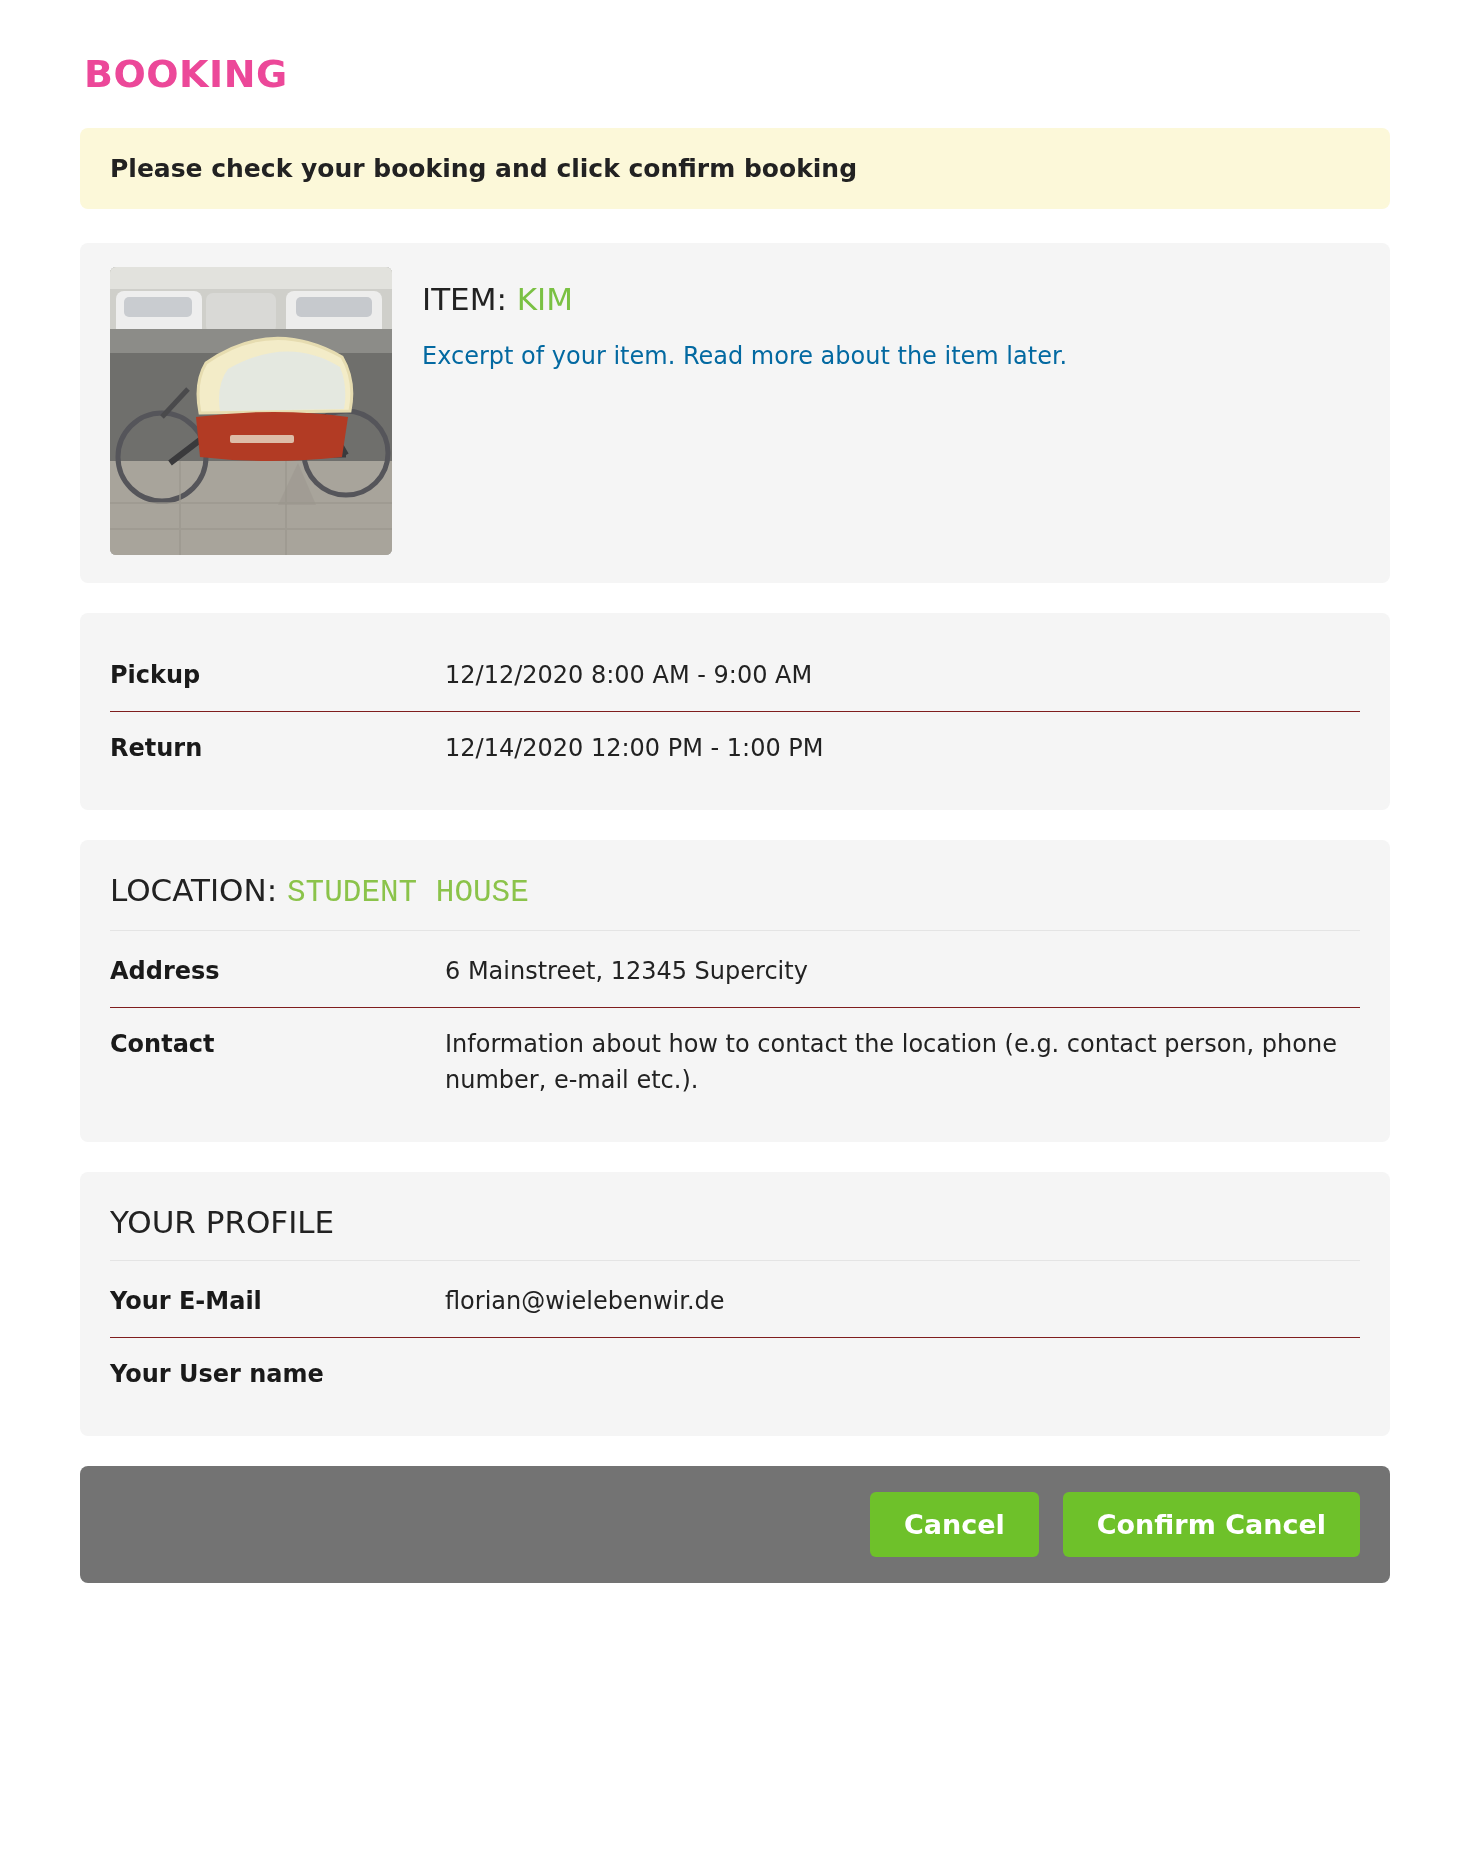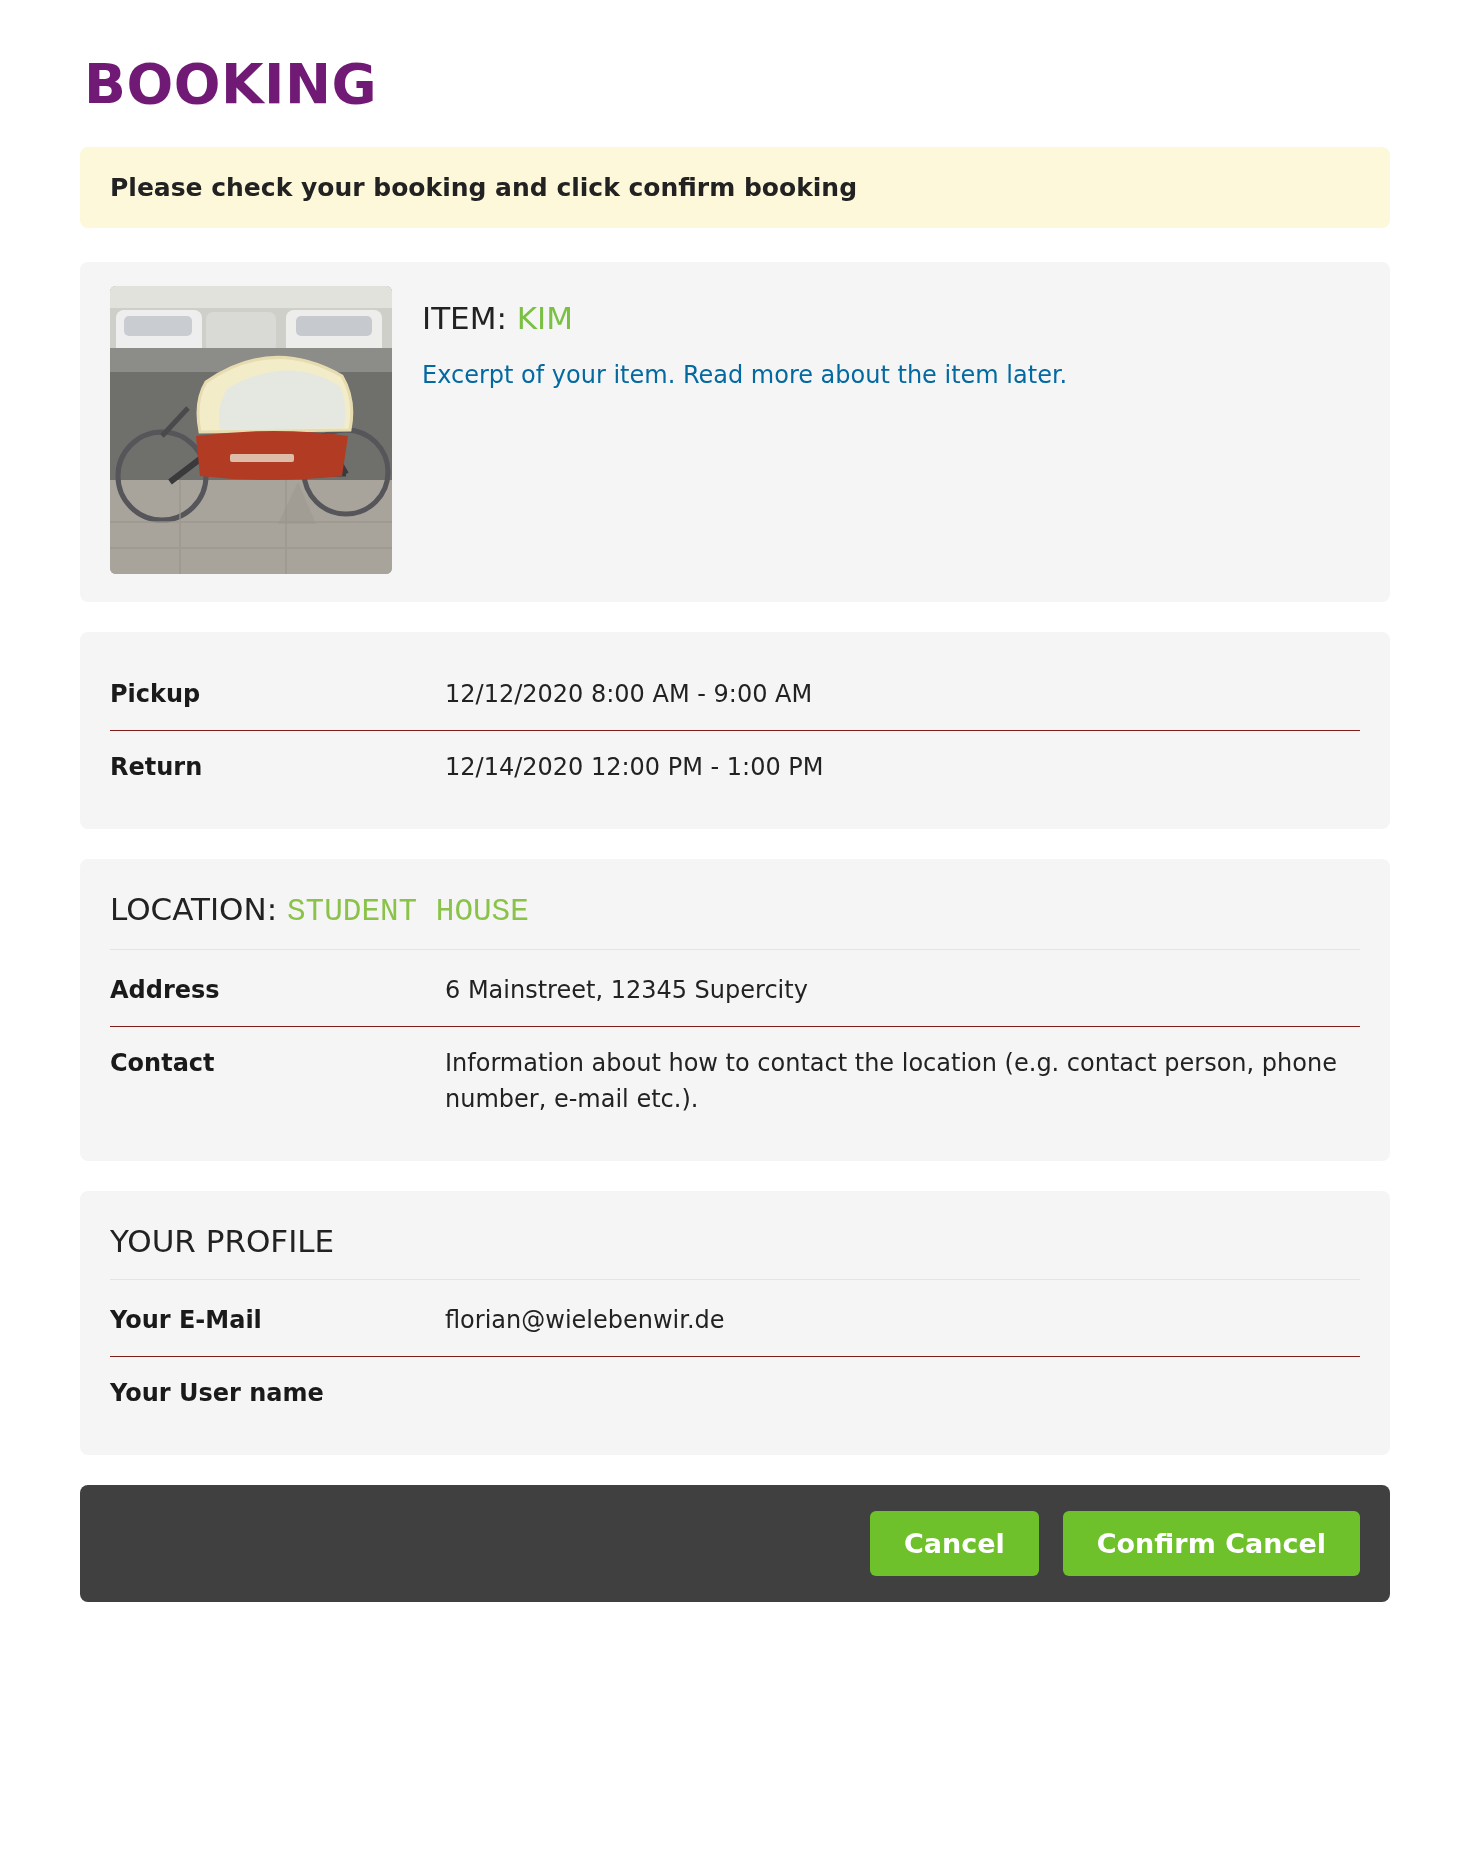--- a/index.html
+++ b/index.html
@@ -13,23 +13,23 @@
     width: 1470px;
     min-height: 1857px;
     color: #1a1a1a;
   }
   .page {
     width: 1310px;
     margin: 0 auto;
     padding: 36px 0 40px 0;
   }
   .page-title {
-    font-size: 55px;
-    font-weight: 700;
-    color: #701a75;
+    font-size: 38px;
+    font-weight: 700;
+    color: #ec4899;
     letter-spacing: 0.5px;
     margin: 18px 0 32px 4px;
     line-height: 1.1;
   }
   .alert {
     background: #fcf8d9;
     border-radius: 8px;
     padding: 26px 30px;
     font-size: 25px;
     font-weight: 700;
@@ -93,21 +93,21 @@
   .section-heading {
     font-size: 31px;
     font-weight: 400;
     color: #222;
     padding: 6px 0 20px 0;
     border-bottom: 1px solid #e4e4e4;
     margin-bottom: 4px;
   }
   .section-heading .hl { color: #8bc34a; font-family: Liberation Mono, monospace; }
   .actions-panel {
-    background: #404040;
+    background: #737373;
     border-radius: 8px;
     padding: 26px 30px;
     display: flex;
     justify-content: flex-end;
     gap: 24px;
   }
   .btn {
     background: #6ec12a;
     color: #ffffff;
     border: none;

